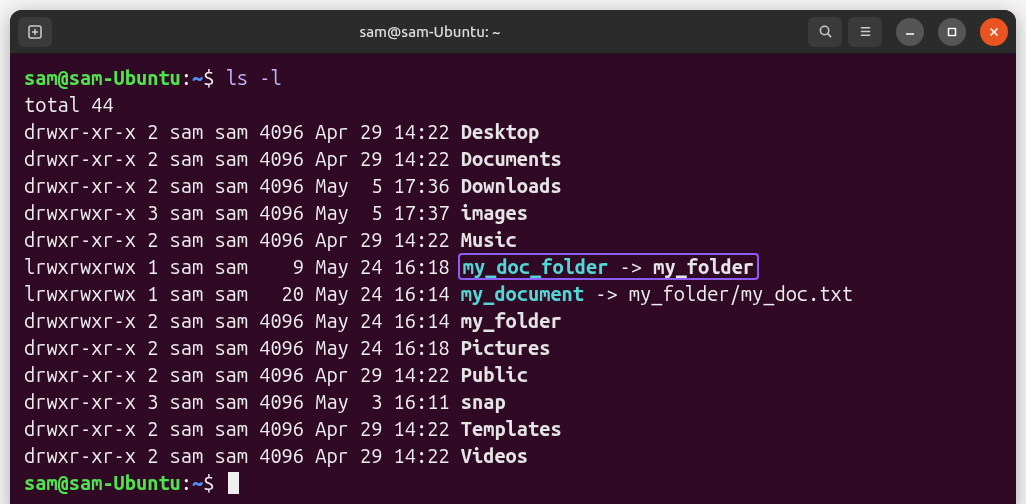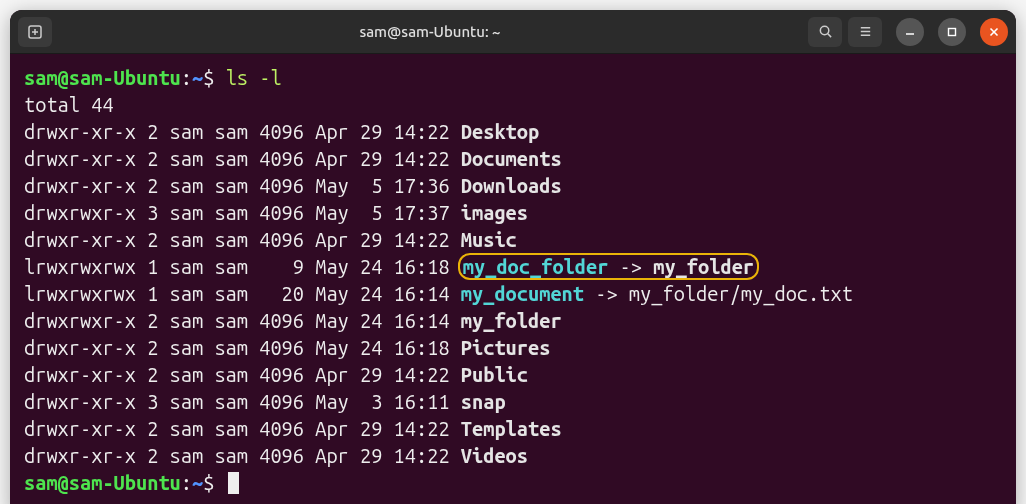--- a/index.html
+++ b/index.html
@@ -62,36 +62,36 @@
     .terminal {
       padding: 10px 14px 20px 14px;
       font-size: 20px;
       line-height: 1.35;
       color: #eee;
       white-space: pre;
       font-family: 'Ubuntu Mono', 'DejaVu Sans Mono', 'Consolas', monospace;
     }
     .prompt-user { color: #4ee44e; font-weight: bold; }
     .prompt-path { color: #5294ff; font-weight: bold; }
-    .cmd { color: #bef264; }
+    .cmd { color: #c4b5fd; }
     .dir { color: #e5e5e5; font-weight: bold; }
     .sym { color: #52d6d6; font-weight: bold; }
     .txt { color: #eee; }
     .arrow { color: #eee; }
     .cursor {
       display: inline-block;
       width: 11px;
       height: 22px;
       background: #eee;
       vertical-align: text-bottom;
       margin-left: 2px;
     }
     .hl-box {
-      border: 2px solid #eab308;
-      border-radius: 12px;
+      border: 2px solid #8b5cf6;
+      border-radius: 4px;
       padding: 0 3px;
       margin-left: -3px;
       display: inline;
     }
     .line { display: block; }
   </style>
 </head>
 <body>
 
 <div class="window">

